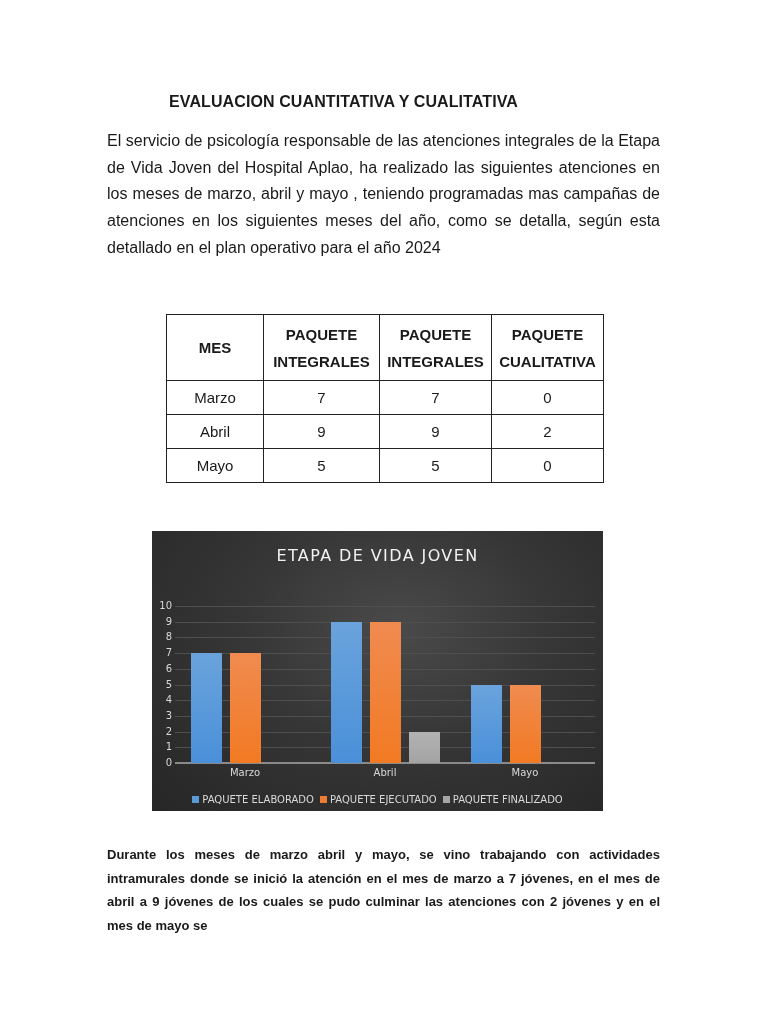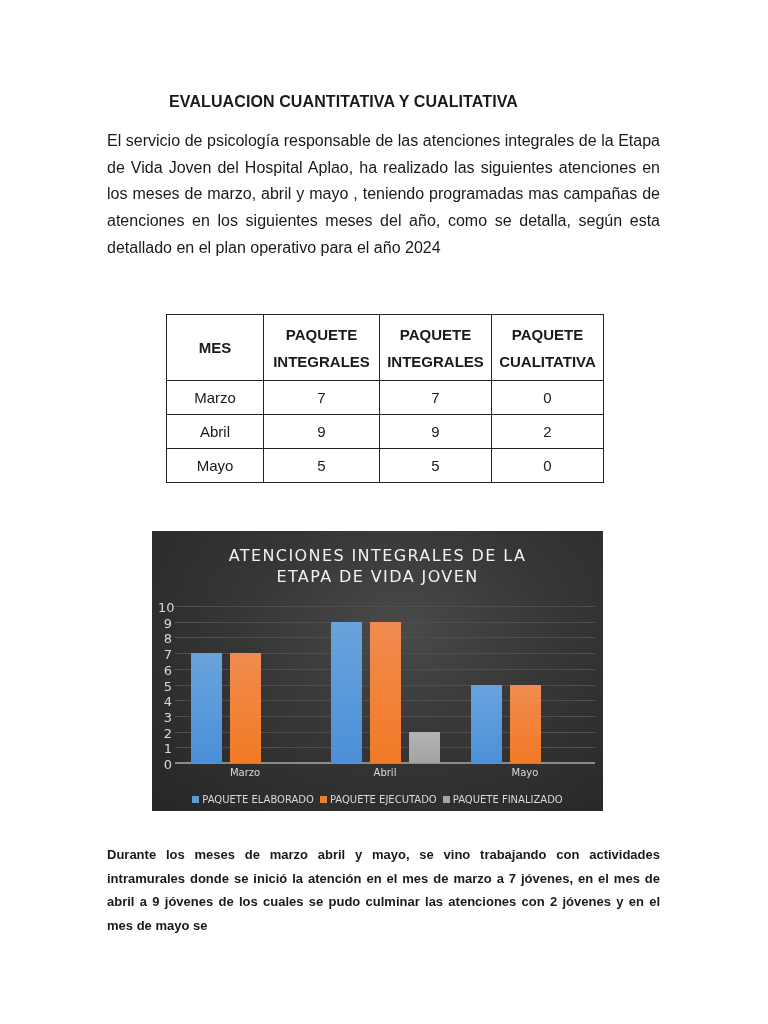--- a/index.html
+++ b/index.html
@@ -20,21 +20,21 @@
 
   .chart { position:absolute; left:152px; top:531px; width:451px; height:280px;
            background: radial-gradient(ellipse at 55% 35%, #4a4a4a 0%, #363636 45%, #262626 100%);
            overflow:hidden; }
   .chart-title { position:absolute; left:0; width:100%; top:14px; text-align:center;
                  color:#f2f2f2; font-family:"DejaVu Sans", sans-serif; font-size:16px;
                  letter-spacing:1.4px; line-height:21px; }
   .plot { position:absolute; left:23px; top:75px; width:420px; height:157px; }
   .gridline { position:absolute; left:0; width:100%; height:1px; background:#4f4f4f; }
   .axisline { position:absolute; left:0; width:100%; height:2px; background:#8a8a8a; }
-  .ytick { position:absolute; left:-17px; width:14px; text-align:right; font-size:13px;
+  .ytick { position:absolute; left:-17px; width:14px; text-align:right; font-size:10px;
            color:#d9d9d9; font-family:"DejaVu Sans", sans-serif; }
   .bar { position:absolute; bottom:0; width:31px; }
   .bar.s0 { background:linear-gradient(#6aa3dc,#4a90d9); }
   .bar.s1 { background:linear-gradient(#f08b50,#f27a23); }
   .bar.s2 { background:linear-gradient(#b3b3b3,#a3a3a3); }
   .xtick { position:absolute; top:161px; width:100px; text-align:center; font-size:10px;
            color:#d9d9d9; font-family:"DejaVu Sans", sans-serif; }
   .legend { position:absolute; left:0; width:100%; top:263px; text-align:center;
             font-size:10px; color:#d9d9d9; font-family:"DejaVu Sans", sans-serif; }
   .legend-item { display:inline-block; margin:0 3px; }
@@ -71,21 +71,20 @@
     <td>Mayo</td>
     <td>5</td>
     <td>5</td>
     <td>0</td>
   </tr>
 </tbody>
   </table>
 
 <div class="chart">
   <div class="chart-title">
-    <div>ATENCIONES INTEGRALES DE LA</div>
     <div>ETAPA DE VIDA JOVEN</div>
   </div>
   <div class="plot" id="plot">
       <div class="axisline" style="top: 156px;"></div>
       <div class="ytick" style="top: 151px;">0</div>
       <div class="gridline" style="top: 141.3px;"></div>
       <div class="ytick" style="top: 135.3px;">1</div>
       <div class="gridline" style="top: 125.6px;"></div>
       <div class="ytick" style="top: 119.6px;">2</div>
       <div class="gridline" style="top: 109.9px;"></div>

